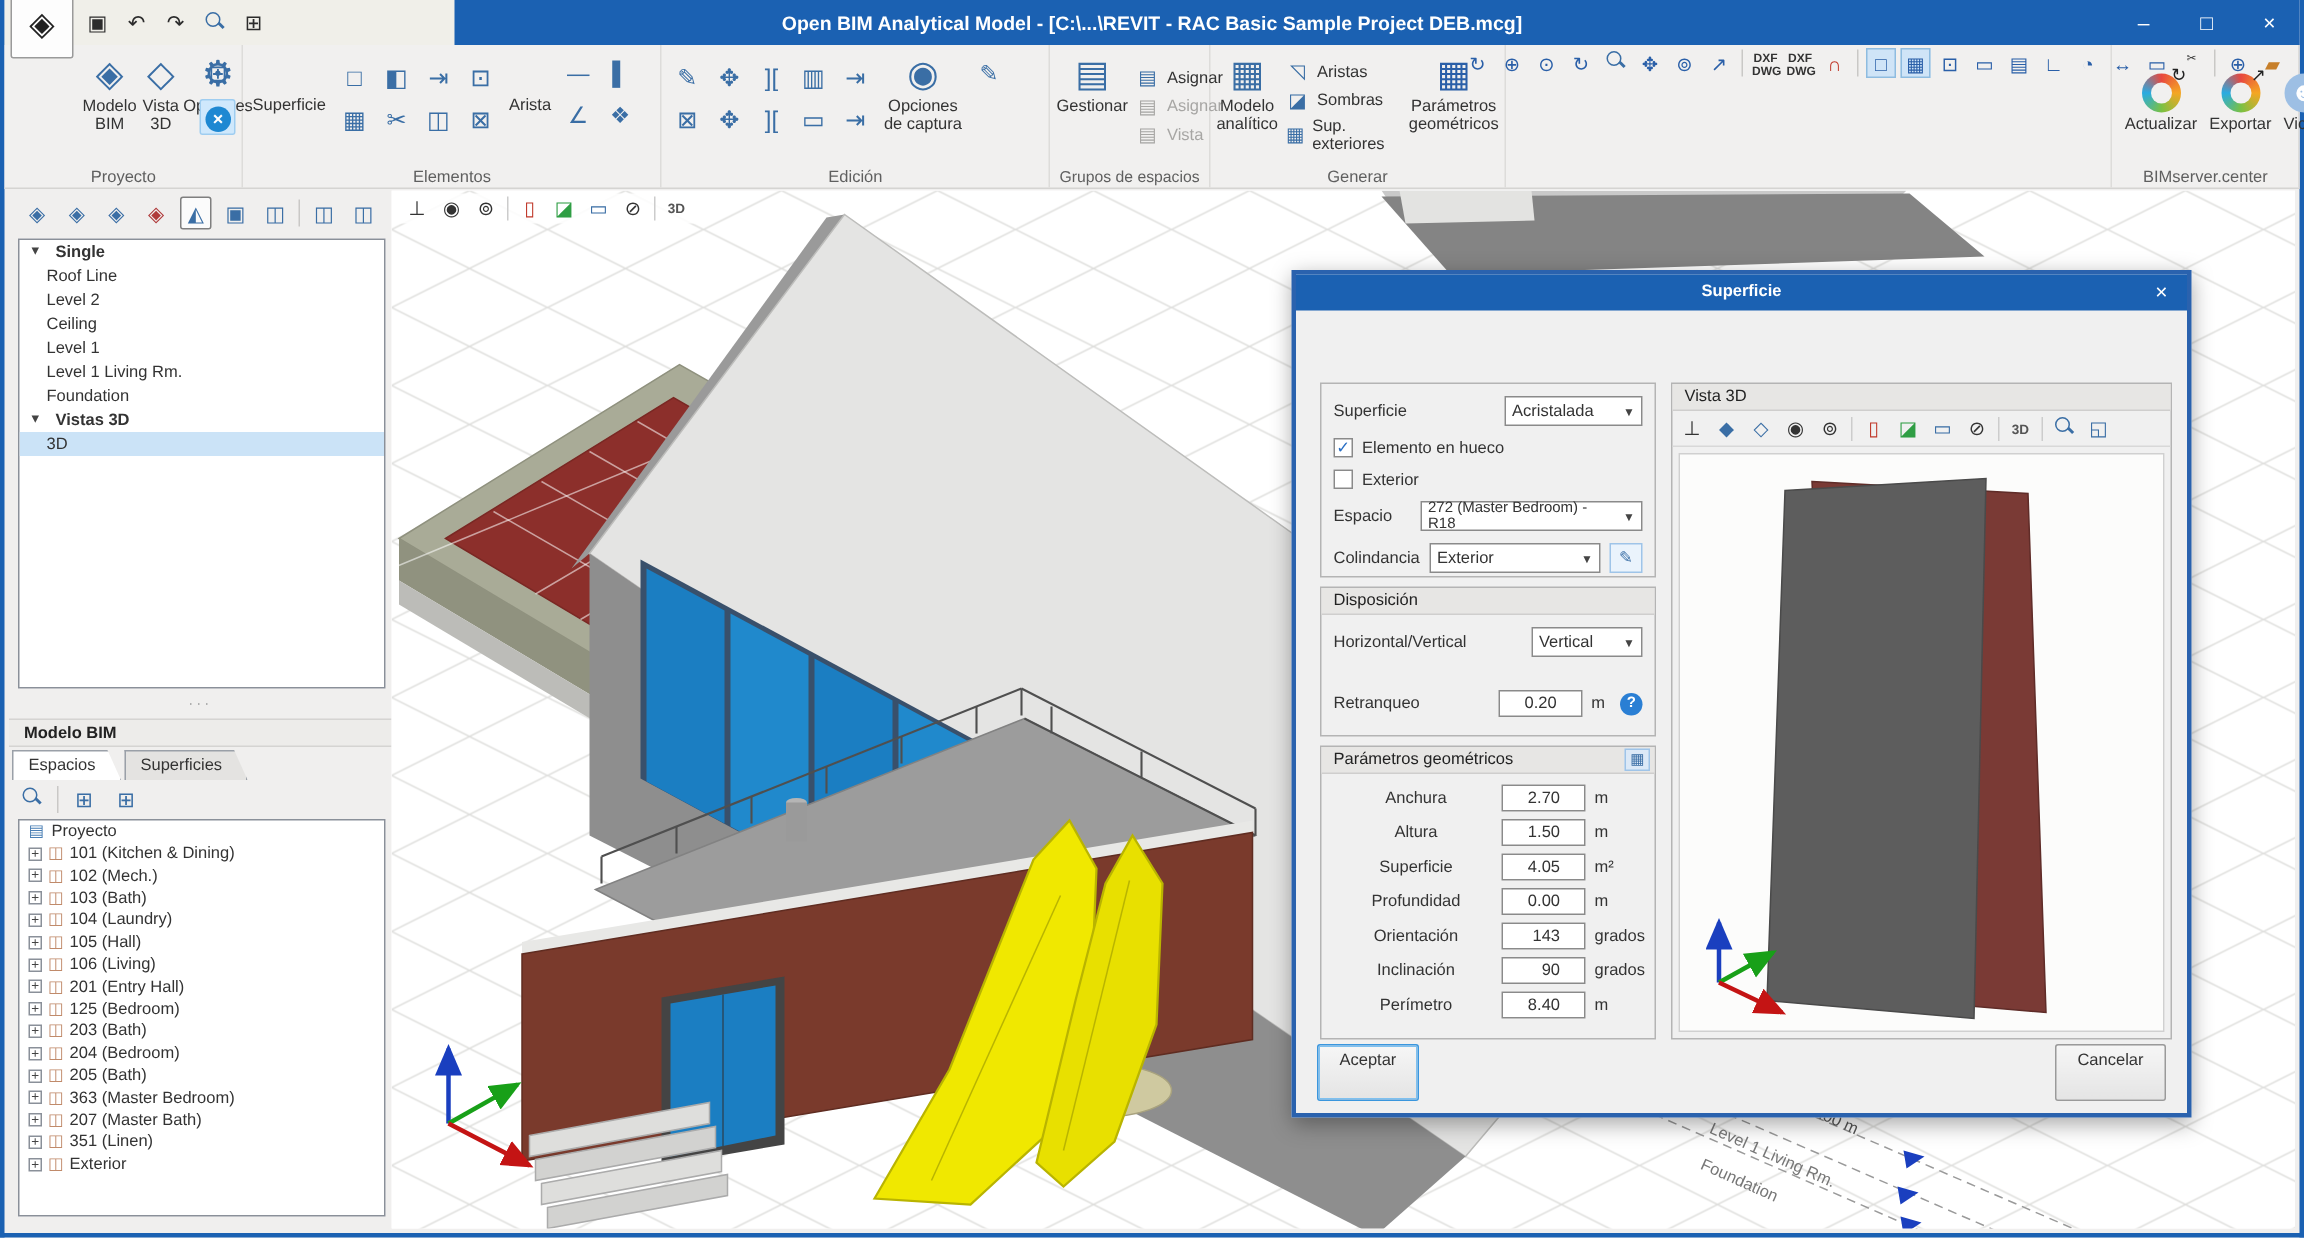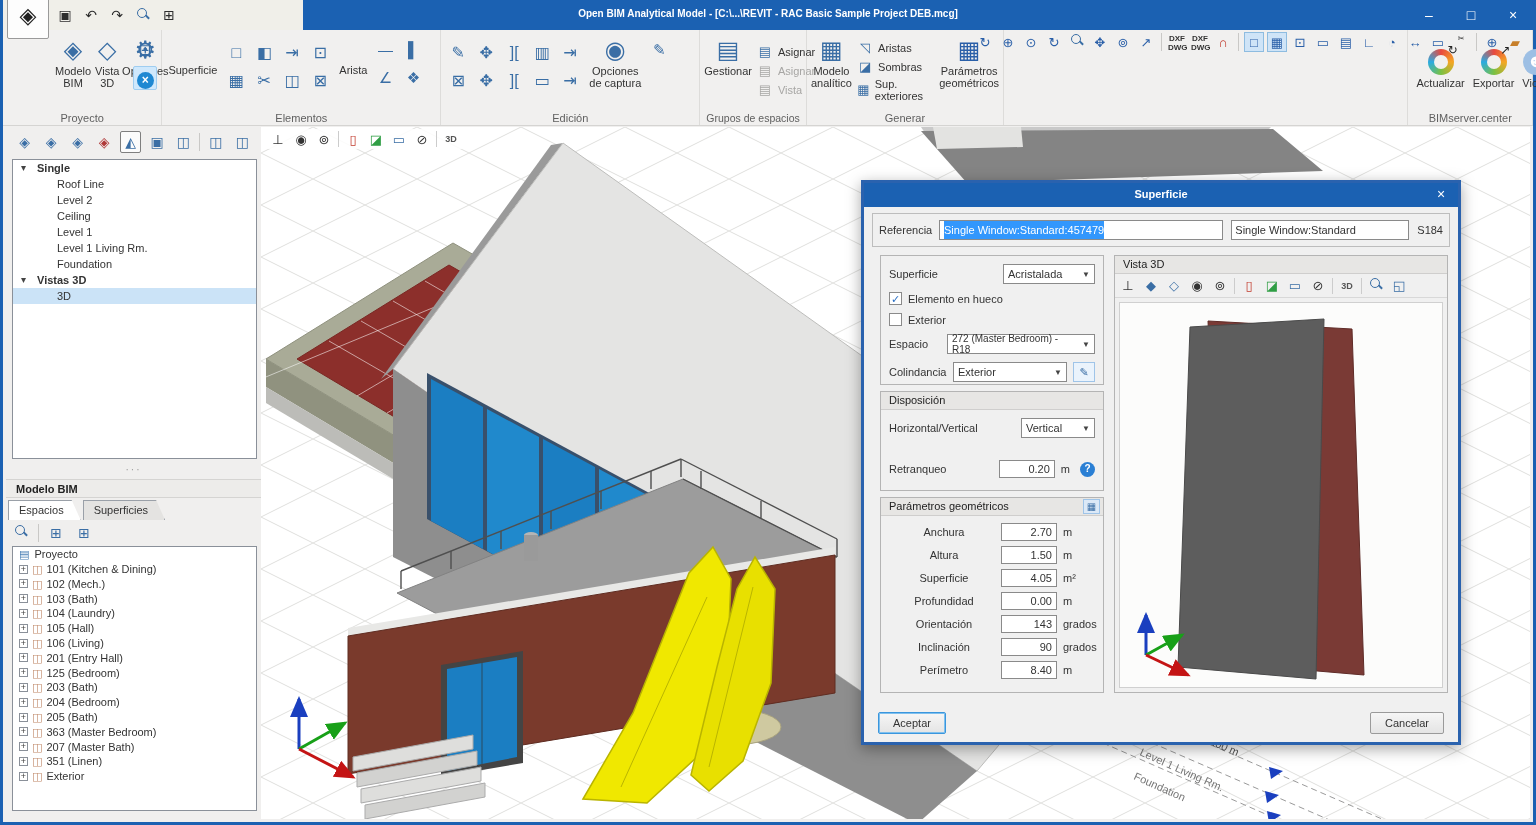--- a/index.html
+++ b/index.html
@@ -2,21 +2,21 @@
 <html><head>
 <meta charset="utf-8">
 <style>
   * { margin:0; padding:0; box-sizing:border-box; }
   html,body { width:1536px; height:825px; overflow:hidden;
     font-family:"Liberation Sans","DejaVu Sans",sans-serif; font-size:11px; color:#333; background:#f0efee; }
   .app { position:absolute; inset:0; border-left:3px solid #1b61b2; border-right:3px solid #1b61b2; border-bottom:3px solid #1b61b2; }
 
   
   .titlebar { position:absolute; left:0; top:0; width:100%; height:30px; background:#1b61b2; color:#fff; }
-  .title-text { position:absolute; left:0; right:0; top:8px; text-align:center; font-size:10px; font-weight:bold; }
+  .title-text { position:absolute; left:0; right:0; top:8px; text-align:center; font-size:13px; font-weight:bold; }
   .win-controls { position:absolute; right:6px; top:4px; display:flex; gap:14px; }
   .win-btn { width:28px; height:22px; text-align:center; line-height:22px; font-size:14px; color:#fff; cursor:default; }
   .qat { position:absolute; left:0; top:0; width:300px; height:30px; background:#f0efe9; display:flex; align-items:center; }
   .app-btn { width:42px; height:46px; margin:2px 4px 0 4px; background:#fdfdfd; border:1px solid #9a9a9a; border-radius:2px;
     display:flex; align-items:center; justify-content:center; font-size:22px; color:#222; position:relative; z-index:5; }
   .qat-icons { display:flex; gap:6px; align-items:center; padding-left:2px; }
   .qat-ic { font-size:14px; color:#2c2c2c; width:20px; text-align:center; }
 
   
   .topstrip { position:absolute; top:32px; right:8px; display:flex; gap:3px; align-items:center; z-index:4; }
@@ -56,21 +56,21 @@
   .sidebar { position:absolute; left:3px; top:127px; width:255px; bottom:3px; background:#f0efee; }
   .vtoolbar { height:30px; display:flex; align-items:center; gap:5px; padding:0 8px; }
   .vt-ic { width:22px; height:22px; text-align:center; line-height:21px; font-size:14px; color:#3a6ea5; border:1px solid transparent; border-radius:2px; }
   .vt-ic.active { border-color:#7f7f7f; background:#fbfbfb; }
   .vt-sep { width:1px; height:18px; background:#c9c8c6; }
   .treebox { position:absolute; left:6px; right:4px; background:#fff; border:1px solid #8a9099; overflow:hidden; }
   .tree1 { top:32px; height:300px; }
   .trow { height:16px; line-height:16px; display:flex; align-items:center; padding-left:8px; white-space:nowrap; }
   .trow .chev { width:16px; font-size:10px; color:#444; }
   .trow.hdr { font-weight:bold; }
-  .trow.child { padding-left:44px; }
+  .trow.child { padding-left:18px; }
   .trow.selected { background:#cbe3f7; }
   .splitdots { position:absolute; left:0; right:0; top:338px; text-align:center; color:#9a9a9a; letter-spacing:2px; font-size:10px; height:12px; line-height:10px; }
   .mbheader { position:absolute; left:0; right:0; top:352px; height:19px; background:#edecea; border-top:1px solid #d5d4d2; border-bottom:1px solid #d5d4d2; line-height:18px; padding-left:10px; font-weight:bold; color:#222; }
   .tabs { position:absolute; left:2px; top:373px; height:20px; display:flex; gap:2px; }
   .tab { padding:0 16px 0 10px; line-height:19px; border:1px solid #9aa0a8; border-bottom:none; background:#e4e3e1; color:#333;
     clip-path:polygon(0 0,calc(100% - 9px) 0,100% 100%,0 100%); }
   .tab.active { background:#fff; font-weight:normal; z-index:2; }
   .mbtools { position:absolute; left:4px; top:395px; height:22px; display:flex; align-items:center; gap:6px; }
   .tree2 { top:419px; bottom:8px; }
   .trow2 { height:14.8px; line-height:14.5px; display:flex; align-items:center; padding-left:6px; white-space:nowrap; font-size:11px; }
@@ -104,27 +104,27 @@
   .frow { display:flex; align-items:center; margin:8px 8px 0 8px; gap:6px; }
   .sel { background:#fff; border:1px solid #8a8a8a; height:20px; display:flex; align-items:center; padding:0 4px; flex:1; }
   .sel .car { margin-left:auto; font-size:8px; color:#444; padding-left:4px; }
   .chk { width:13px; height:13px; border:1px solid #8a8a8a; background:#fff; font-size:11px; line-height:12px; text-align:center; color:#2a6fc4; flex:0 0 auto; }
   .box2 { left:16px; top:208px; width:224px; height:100px; }
   .box3 { left:16px; top:314px; width:224px; height:196px; }
   .prow { display:flex; align-items:center; height:23px; padding:0 6px; }
   .prow .pl { flex:1;text-align:center; }
   .prow .pv { width:56px; text-align:right; }
   .prow .pu { width:40px; padding-left:6px; color:#333; }
-  .numin { background:#fff; border:1px solid #8a8a8a; height:18px; line-height:16px; padding:0 4px; }
+  .numin { background:#fff; border:1px solid #8a8a8a; height:18px; line-height:16px; padding:0 16px; }
   .helpdot { width:15px; height:15px; border-radius:50%; background:#2a7fd4; color:#fff; font-size:10px; font-weight:bold; text-align:center; line-height:14px; margin-left:4px; }
   .pencilbtn { width:22px; height:20px; border:1px solid #9fc4e8; background:#eaf3fc; color:#3a6ea5; text-align:center; line-height:19px; }
   .v3dbox { left:250px; top:72px; width:334px; height:438px; background:#f0f0f0; }
   .v3dtools { height:24px; display:flex; align-items:center; gap:5px; padding:0 4px; border-bottom:1px solid #d8d8d8; }
   .v3dcanvas { position:absolute; left:4px; right:4px; top:46px; bottom:4px; background:#fcfcfb; border:1px solid #d0d0d0; }
-  .footer-btn { position:absolute; bottom:8px; height:22px; padding:0 14px; line-height:20px; background:linear-gradient(#f6f6f6,#e4e4e4); border:1px solid #9a9a9a; border-radius:2px; text-align:center; }
+  .footer-btn { position:absolute; bottom:8px; height:38px; padding:0 14px; line-height:20px; background:linear-gradient(#f6f6f6,#e4e4e4); border:1px solid #9a9a9a; border-radius:2px; text-align:center; }
   .btn-aceptar { left:14px; border:1px solid #3a96dd; box-shadow:0 0 0 1px #7fc0ee inset; }
   .btn-cancelar { right:14px; }
   .i-search { display:inline-block; width:14px; height:14px; position:relative; }
   .i-search::before { content:""; position:absolute; left:1px; top:1px; width:8px; height:8px; border:1.5px solid #3a6ea5; border-radius:50%; }
   .i-search::after { content:""; position:absolute; left:9px; top:9px; width:5px; height:1.5px; background:#3a6ea5; transform:rotate(45deg); }
 </style>
 </head>
 <body>
 
 <div class="app">
@@ -607,28 +607,20 @@
         <line x1="38" y1="622" x2="84" y2="596" stroke="#18a018" marker-end="url(#mG)"></line>
         <line x1="38" y1="622" x2="92" y2="650" stroke="#c41414" marker-end="url(#mR)"></line>
       </g>
     </svg>
   </div>
 
   <div class="dialog">
     <div class="dlg-title">Superficie</div>
     <div class="dlg-close">×</div>
 
-    <div class="refrow">
-      <span class="lbl">Referencia</span>
-      <div class="inp sel ref1">
-          <span>Single Window:Standard:457479</span>
-        </div>
-      <div class="inp plain ref2"><span>Single Window:Standard</span></div>
-      <span>S184</span>
-    </div>
 
     <div class="grpbox box1">
       <div class="frow">
         <span style="flex:1">Superficie</span>
         <div class="sel" style="max-width:92px">
           <span>Acristalada</span>
             <span class="car">▼</span>
         </div>
       </div>
       <div class="frow">

